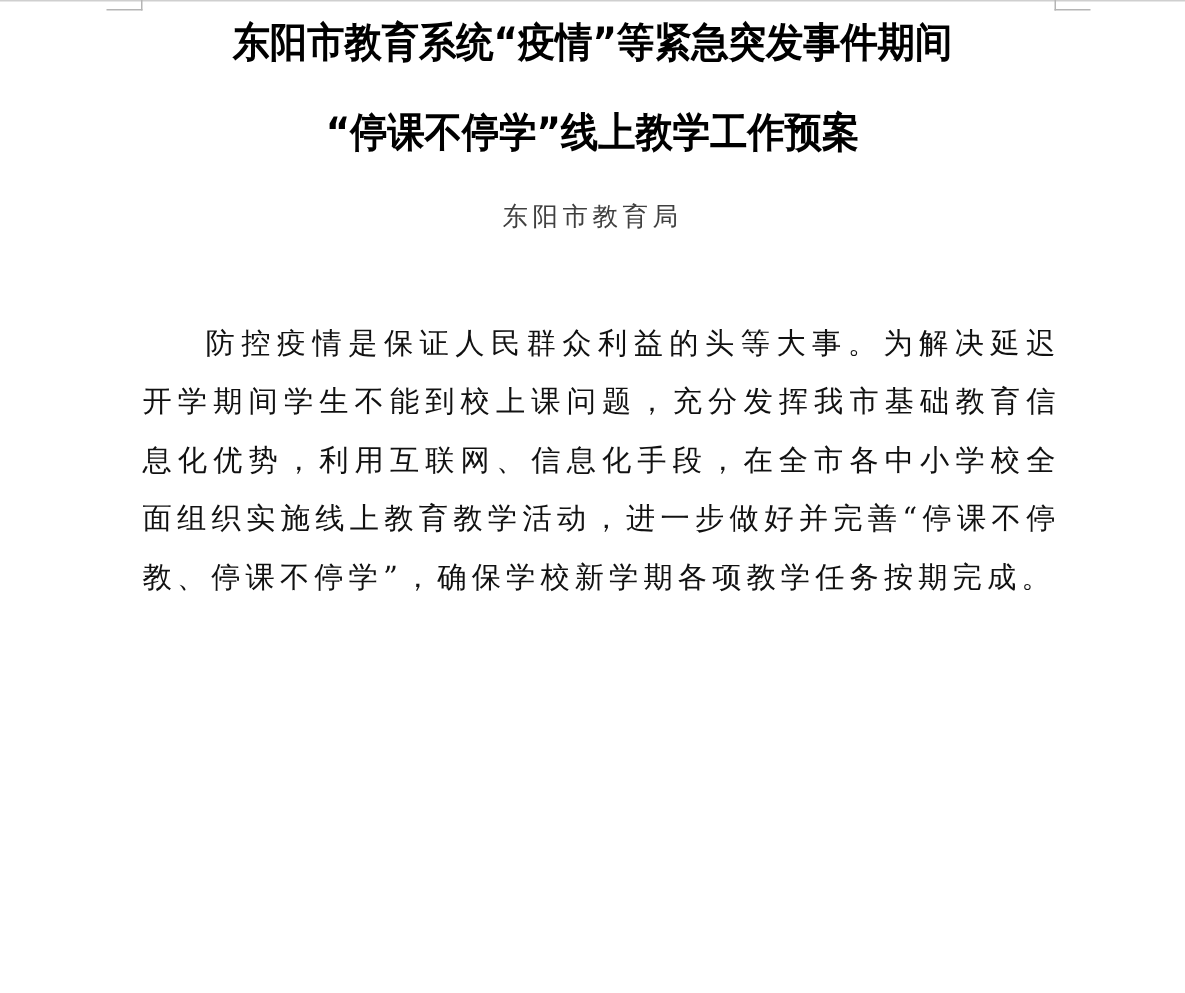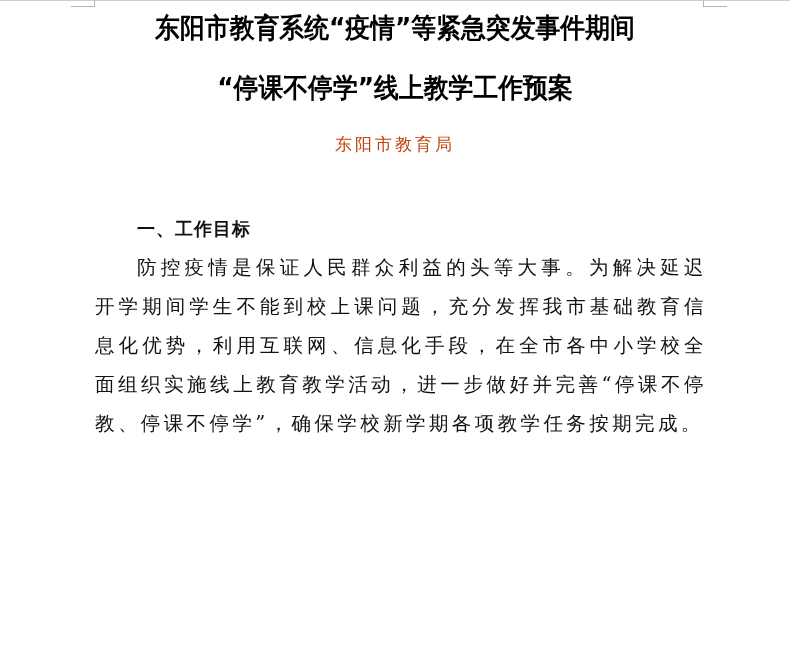--- a/index.html
+++ b/index.html
@@ -6,34 +6,33 @@
   body { width: 790px; height: 662px; overflow: hidden; position: relative; font-family: "DejaVu Serif", "Liberation Serif", serif; color: #111; }
   .topline { position: absolute; left: 0; top: 0; width: 790px; height: 1px; background: #cfcfcf; }
   .corner { position: absolute; }
   .corner-left-h { left: 71px; top: 6px; width: 24px; height: 1px; background: #b5b5b5; }
   .corner-left-v { left: 94px; top: 0; width: 1px; height: 7px; background: #b5b5b5; }
   .corner-right-h { left: 703px; top: 6px; width: 24px; height: 1px; background: #b5b5b5; }
   .corner-right-v { left: 703px; top: 0; width: 1px; height: 7px; background: #b5b5b5; }
   .title { position: absolute; left: 0; width: 790px; text-align: center; font-family: "DejaVu Sans", "Liberation Sans", sans-serif; font-weight: bold; font-size: 27px; color: #000; letter-spacing: 0px; transform: scaleX(0.92); }
   .title1 { top: 10px; }
   .title2 { top: 70px; }
-  .author { position: absolute; left: 0; width: 790px; text-align: center; top: 133px; font-size: 17px; letter-spacing: 3px; color: #c2410c; }
+  .author { position: absolute; left: 0; width: 790px; text-align: center; top: 133px; font-size: 17px; letter-spacing: 3px; color: #404040; }
   .body { position: absolute; left: 95px; width: 612px; font-size: 19.5px; letter-spacing: 3.4px; line-height: 39px; color: #111; }
   .para { margin: 0; text-indent: 42px; text-align: justify; }
   .heading { margin: 0; text-indent: 42px; font-family: "DejaVu Sans", "Liberation Sans", sans-serif; font-weight: bold; font-size: 18px; letter-spacing: 1px; }
 </style>
 </head>
 <body>
 
 <div class="topline"></div>
 <div class="corner corner-left-h"></div>
 <div class="corner corner-left-v"></div>
 <div class="corner corner-right-h"></div>
 <div class="corner corner-right-v"></div>
 
 <div class="title title1">东阳市教育系统“疫情”等紧急突发事件期间</div>
 <div class="title title2">“停课不停学”线上教学工作预案</div>
 <div class="author">东阳市教育局</div>
 
 <div class="body" style="top:209px;">
-  <p class="heading">一、工作目标</p>
   <p class="para">防控疫情是保证人民群众利益的头等大事。为解决延迟开学期间学生不能到校上课问题，充分发挥我市基础教育信息化优势，利用互联网、信息化手段，在全市各中小学校全面组织实施线上教育教学活动，进一步做好并完善“停课不停教、停课不停学”，确保学校新学期各项教学任务按期完成。</p>
 </div>
 
 </body></html>

